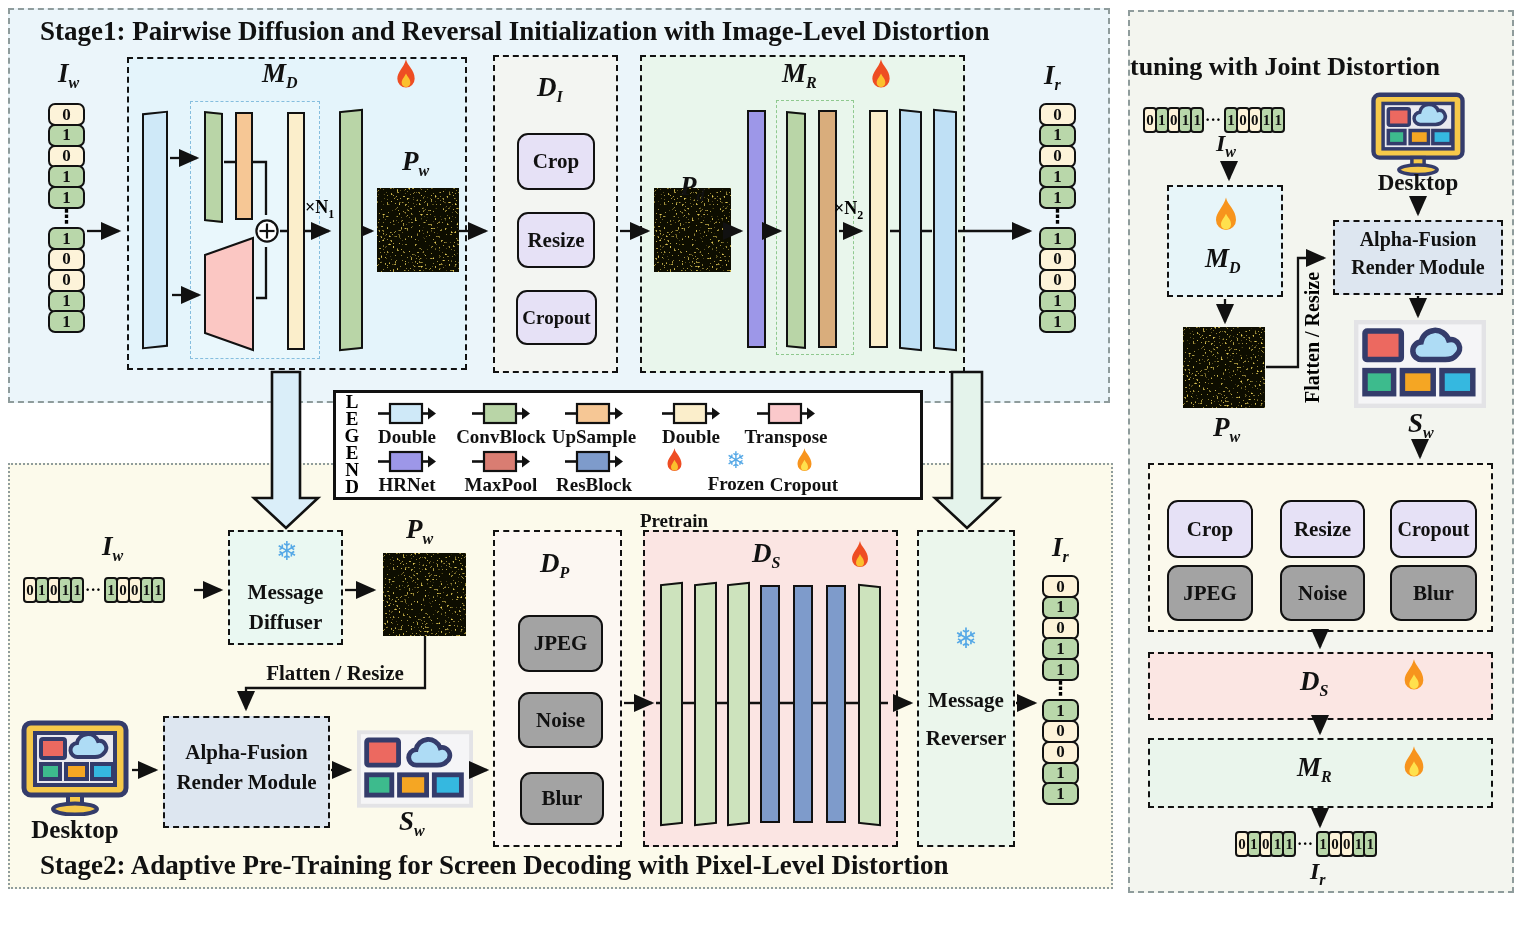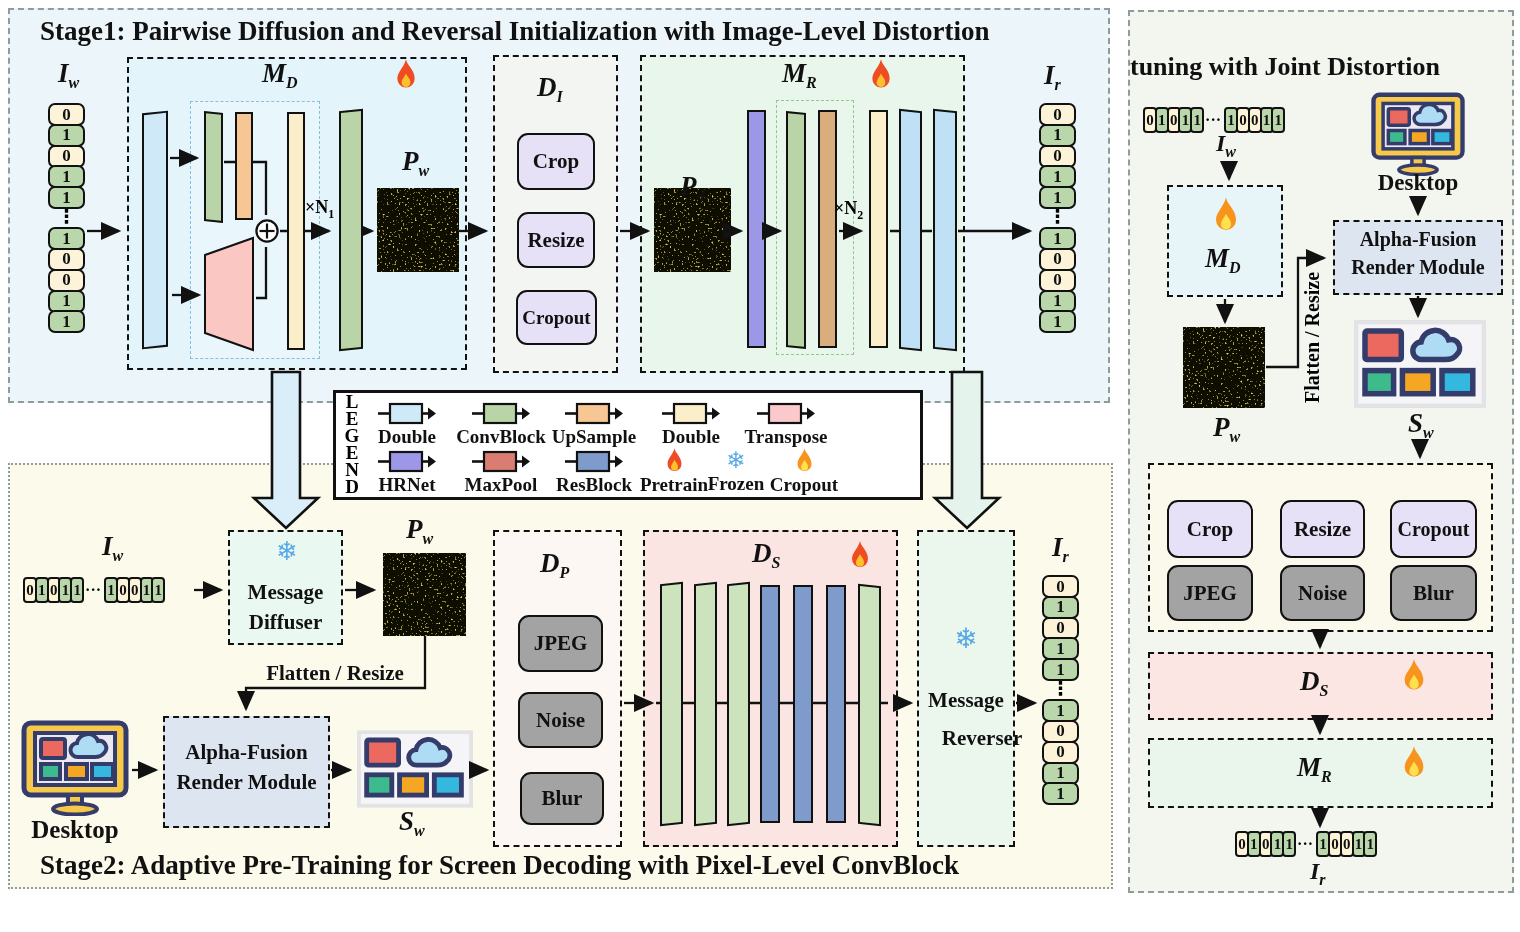--- a/index.html
+++ b/index.html
@@ -321,38 +321,38 @@
   </div>
   <div class="lgi" style="left:548px;top:450px;">
     <svg width="58" height="24">
         <line x1="0" y1="11.5" x2="12" y2="11.5" stroke="#111" stroke-width="2.6"></line>
         <rect x="12" y="2" width="32" height="19" stroke="#111" stroke-width="2.2" fill="#7e9bcb"></rect>
         <line x1="44" y1="11.5" x2="50" y2="11.5" stroke="#111" stroke-width="2.6"></line>
         <polygon points="50,5.5 50,17.5 58,11.5" fill="#111"></polygon>
       </svg>
     <div class="lgl">ResBlock</div>
   </div>
-  <div class="lgi" style="left:630px;top:447px;width:88px;">
+  <div class="lgi" style="left:630px;top:447px;width:88px;gap:36px;">
     <svg class="flame flame-red" style="position:static;" width="21" height="27">
         <use href="#flame"></use>
       </svg>
     <div class="lgl">Pretrain</div>
   </div>
   <div class="lgi" style="left:695px;top:447px;width:82px;">
     <div class="snow" style="position:static;font-size:23px;line-height:26px;">❄</div>
     <div class="lgl">Frozen</div>
   </div>
   <div class="lgi" style="left:760px;top:447px;width:88px;">
     <svg class="flame flame-orange" style="position:static;" width="21" height="27">
         <use href="#flame"></use>
       </svg>
     <div class="lgl">Cropout</div>
   </div>
 
-  <div class="title" style="left:40px;top:850px;width:1040px;">Stage2: Adaptive Pre-Training for Screen Decoding with Pixel-Level ConvBlock</div>
+  <div class="title" style="left:40px;top:850px;width:1040px;">Stage2: Adaptive Pre-Training for Screen Decoding with Pixel-Level Distortion</div>
 
   <div class="mlab" style="left:102px;top:531px;"><span>I</span><sub>w</sub></div>
   <div class="bits-row" style="left:23px;top:577px;">
       <span class="bit b0">0</span>
       <span class="bit b1">1</span>
       <span class="bit b0">0</span>
       <span class="bit b1">1</span>
       <span class="bit b1">1</span>
       <span class="bdots">···</span>
       <span class="bit b1">1</span>
@@ -403,21 +403,21 @@
   <div class="layer c-convl skL" style="left:694px;top:583px;width:23px;height:242px;"></div>
   <div class="layer c-convl skL" style="left:727px;top:583px;width:23px;height:242px;"></div>
   <div class="layer c-res" style="left:760px;top:585px;width:20px;height:238px;"></div>
   <div class="layer c-res" style="left:793px;top:585px;width:20px;height:238px;"></div>
   <div class="layer c-res" style="left:826px;top:585px;width:20px;height:238px;"></div>
   <div class="layer c-convl skR" style="left:858px;top:585px;width:23px;height:240px;"></div>
 
   <div class="mod" style="left:917px;top:530px;width:98px;height:317px;background:#ebf6ec;"></div>
   <div class="snow" style="left:950px;top:622px;width:32px;font-size:28px;">❄</div>
   <div class="lbl" style="left:917px;top:688px;width:98px;font-size:21px;text-align:center;">Message</div>
-  <div class="lbl" style="left:917px;top:726px;width:98px;font-size:21px;text-align:center;padding-left:16px;">Reverser</div>
+  <div class="lbl" style="left:917px;top:726px;width:98px;font-size:21px;text-align:center;">Reverser</div>
 
   <div class="mlab" style="left:1052px;top:532px;"><span>I</span><sub>r</sub></div>
   <div class="bits-col" style="left:1042px;top:575px;">
       <span class="bit b0">0</span>
       <span class="bit b1">1</span>
       <span class="bit b0">0</span>
       <span class="bit b1">1</span>
       <span class="bit b1">1</span>
       <span class="bdots">⋮</span>
       <span class="bit b1">1</span>

